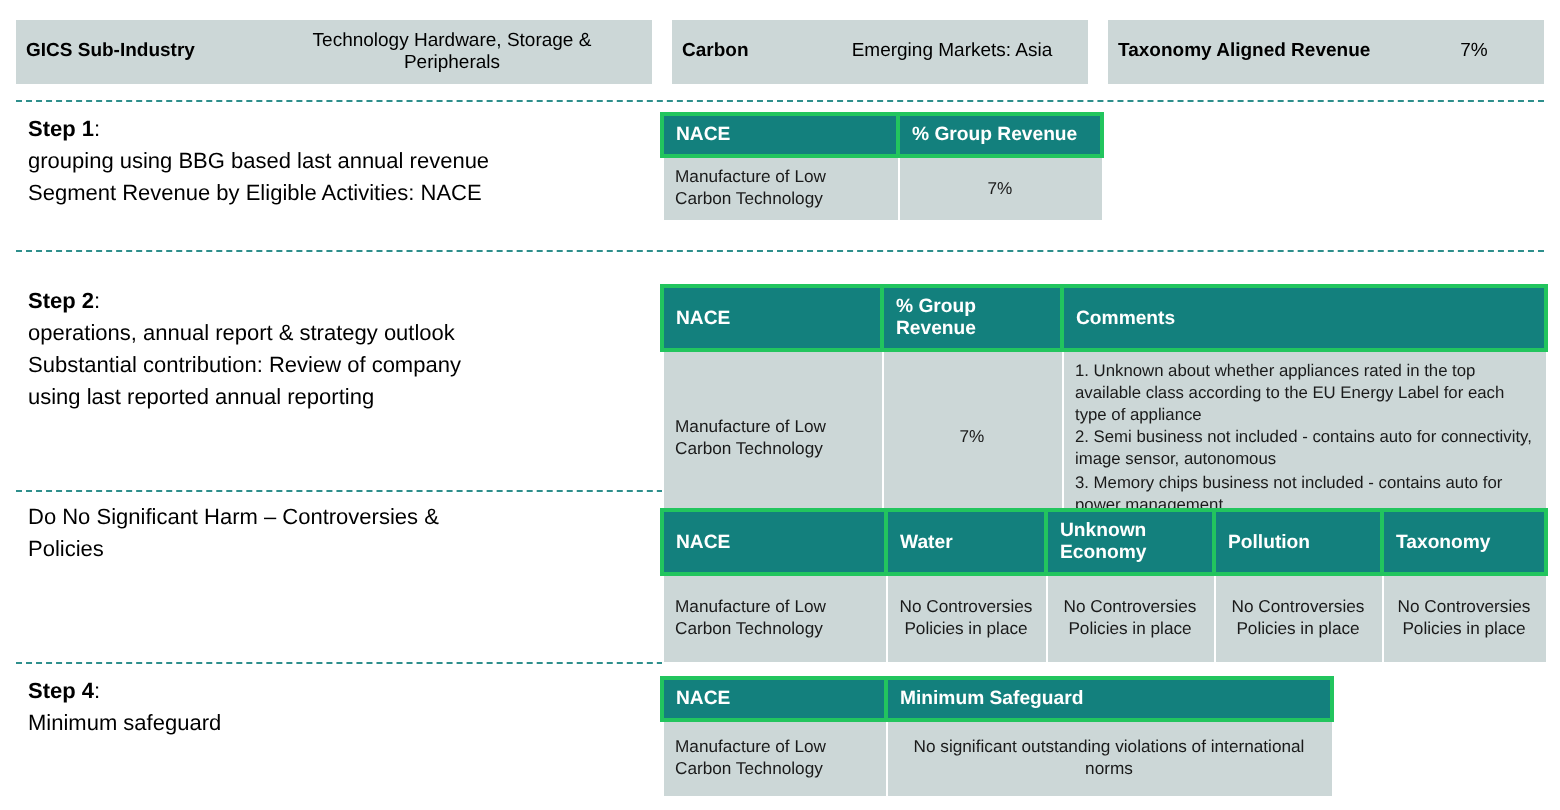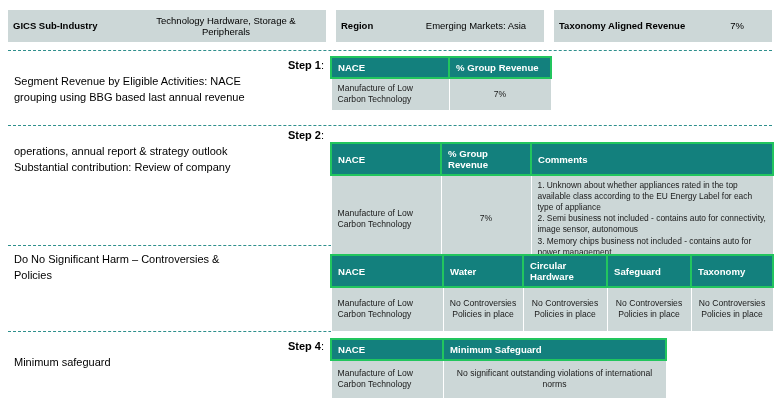--- a/index.html
+++ b/index.html
@@ -57,21 +57,21 @@
   }
 
   
   .step-text {
     position: absolute;
     left: 14px;
     width: 310px;
     font-size: 11px;
     line-height: 1.45;
   }
-  .step-title { font-weight: bold; text-align: right; }
+  .step-title { font-weight: bold; }
   .step-title .colon { font-weight: normal; }
 
   
   .dtable {
     position: absolute;
     border-collapse: collapse;
     table-layout: fixed;
     font-size: 8.6px;
   }
   .dtable th {
@@ -130,36 +130,36 @@
 </style>
 </head>
 <body>
 
 <div class="page">
 
   <div class="meta-bar">
     <div class="meta-cell label mc-gics">GICS Sub-Industry</div>
     <div class="meta-cell mc-gicsv">Technology Hardware, Storage &amp; Peripherals</div>
     <div class="meta-gap"></div>
-    <div class="meta-cell label mc-reg">Region</div>
+    <div class="meta-cell label mc-reg">Carbon</div>
     <div class="meta-cell mc-regv">Emerging Markets: Asia</div>
     <div class="meta-gap"></div>
     <div class="meta-cell label mc-tax">Taxonomy Aligned Revenue</div>
     <div class="meta-cell mc-taxv">7%</div>
   </div>
 
   <div class="divider" style="top:50px;"></div>
   <div class="divider" style="top:125px;"></div>
   <div class="divider" style="top:245px;"></div>
   <div class="divider" style="top:331px;"></div>
 
   <div class="step-text" style="top:58px;">
     <div class="step-title"><span>Step 1</span><span class="colon">:</span></div>
+    <div>grouping using BBG  based last annual revenue</div>
     <div>Segment Revenue by Eligible Activities: NACE</div>
-    <div>grouping using BBG  based last annual revenue</div>
   </div>
 
   <table class="dtable t1">
     <colgroup>
         <col class="c1">
         <col class="c2">
       </colgroup>
     <thead>
       <tr>
         <th>NACE</th>
@@ -167,24 +167,25 @@
       </tr>
     </thead>
     <tbody>
       <tr>
         <td class="nace">Manufacture of Low Carbon Technology</td>
         <td class="center">7%</td>
       </tr>
     </tbody>
   </table>
 
-  <div class="step-text" style="top:128px;">
+  <div class="step-text" style="top:144px;">
     <div class="step-title"><span>Step 2</span><span class="colon">:</span></div>
     <div>operations, annual report &amp; strategy outlook</div>
     <div>Substantial contribution: Review of company</div>
+    <div>using last reported annual reporting</div>
   </div>
 
   <table class="dtable t2">
     <colgroup>
         <col class="c1">
         <col class="c2">
         <col class="c3">
       </colgroup>
     <thead>
       <tr>
@@ -216,22 +217,22 @@
         <col class="c1">
         <col class="c2">
         <col class="c3">
         <col class="c4">
         <col class="c5">
       </colgroup>
     <thead>
       <tr>
         <th>NACE</th>
         <th>Water</th>
-        <th>Circular Hardware</th>
-        <th>Safeguard</th>
+        <th>Unknown Economy</th>
+        <th>Pollution</th>
         <th>Taxonomy</th>
       </tr>
     </thead>
     <tbody>
       <tr>
         <td class="nace">Manufacture of Low Carbon Technology</td>
         <td class="center">No Controversies Policies in place</td>
         <td class="center">No Controversies Policies in place</td>
         <td class="center">No Controversies Policies in place</td>
         <td class="center">No Controversies Policies in place</td>

